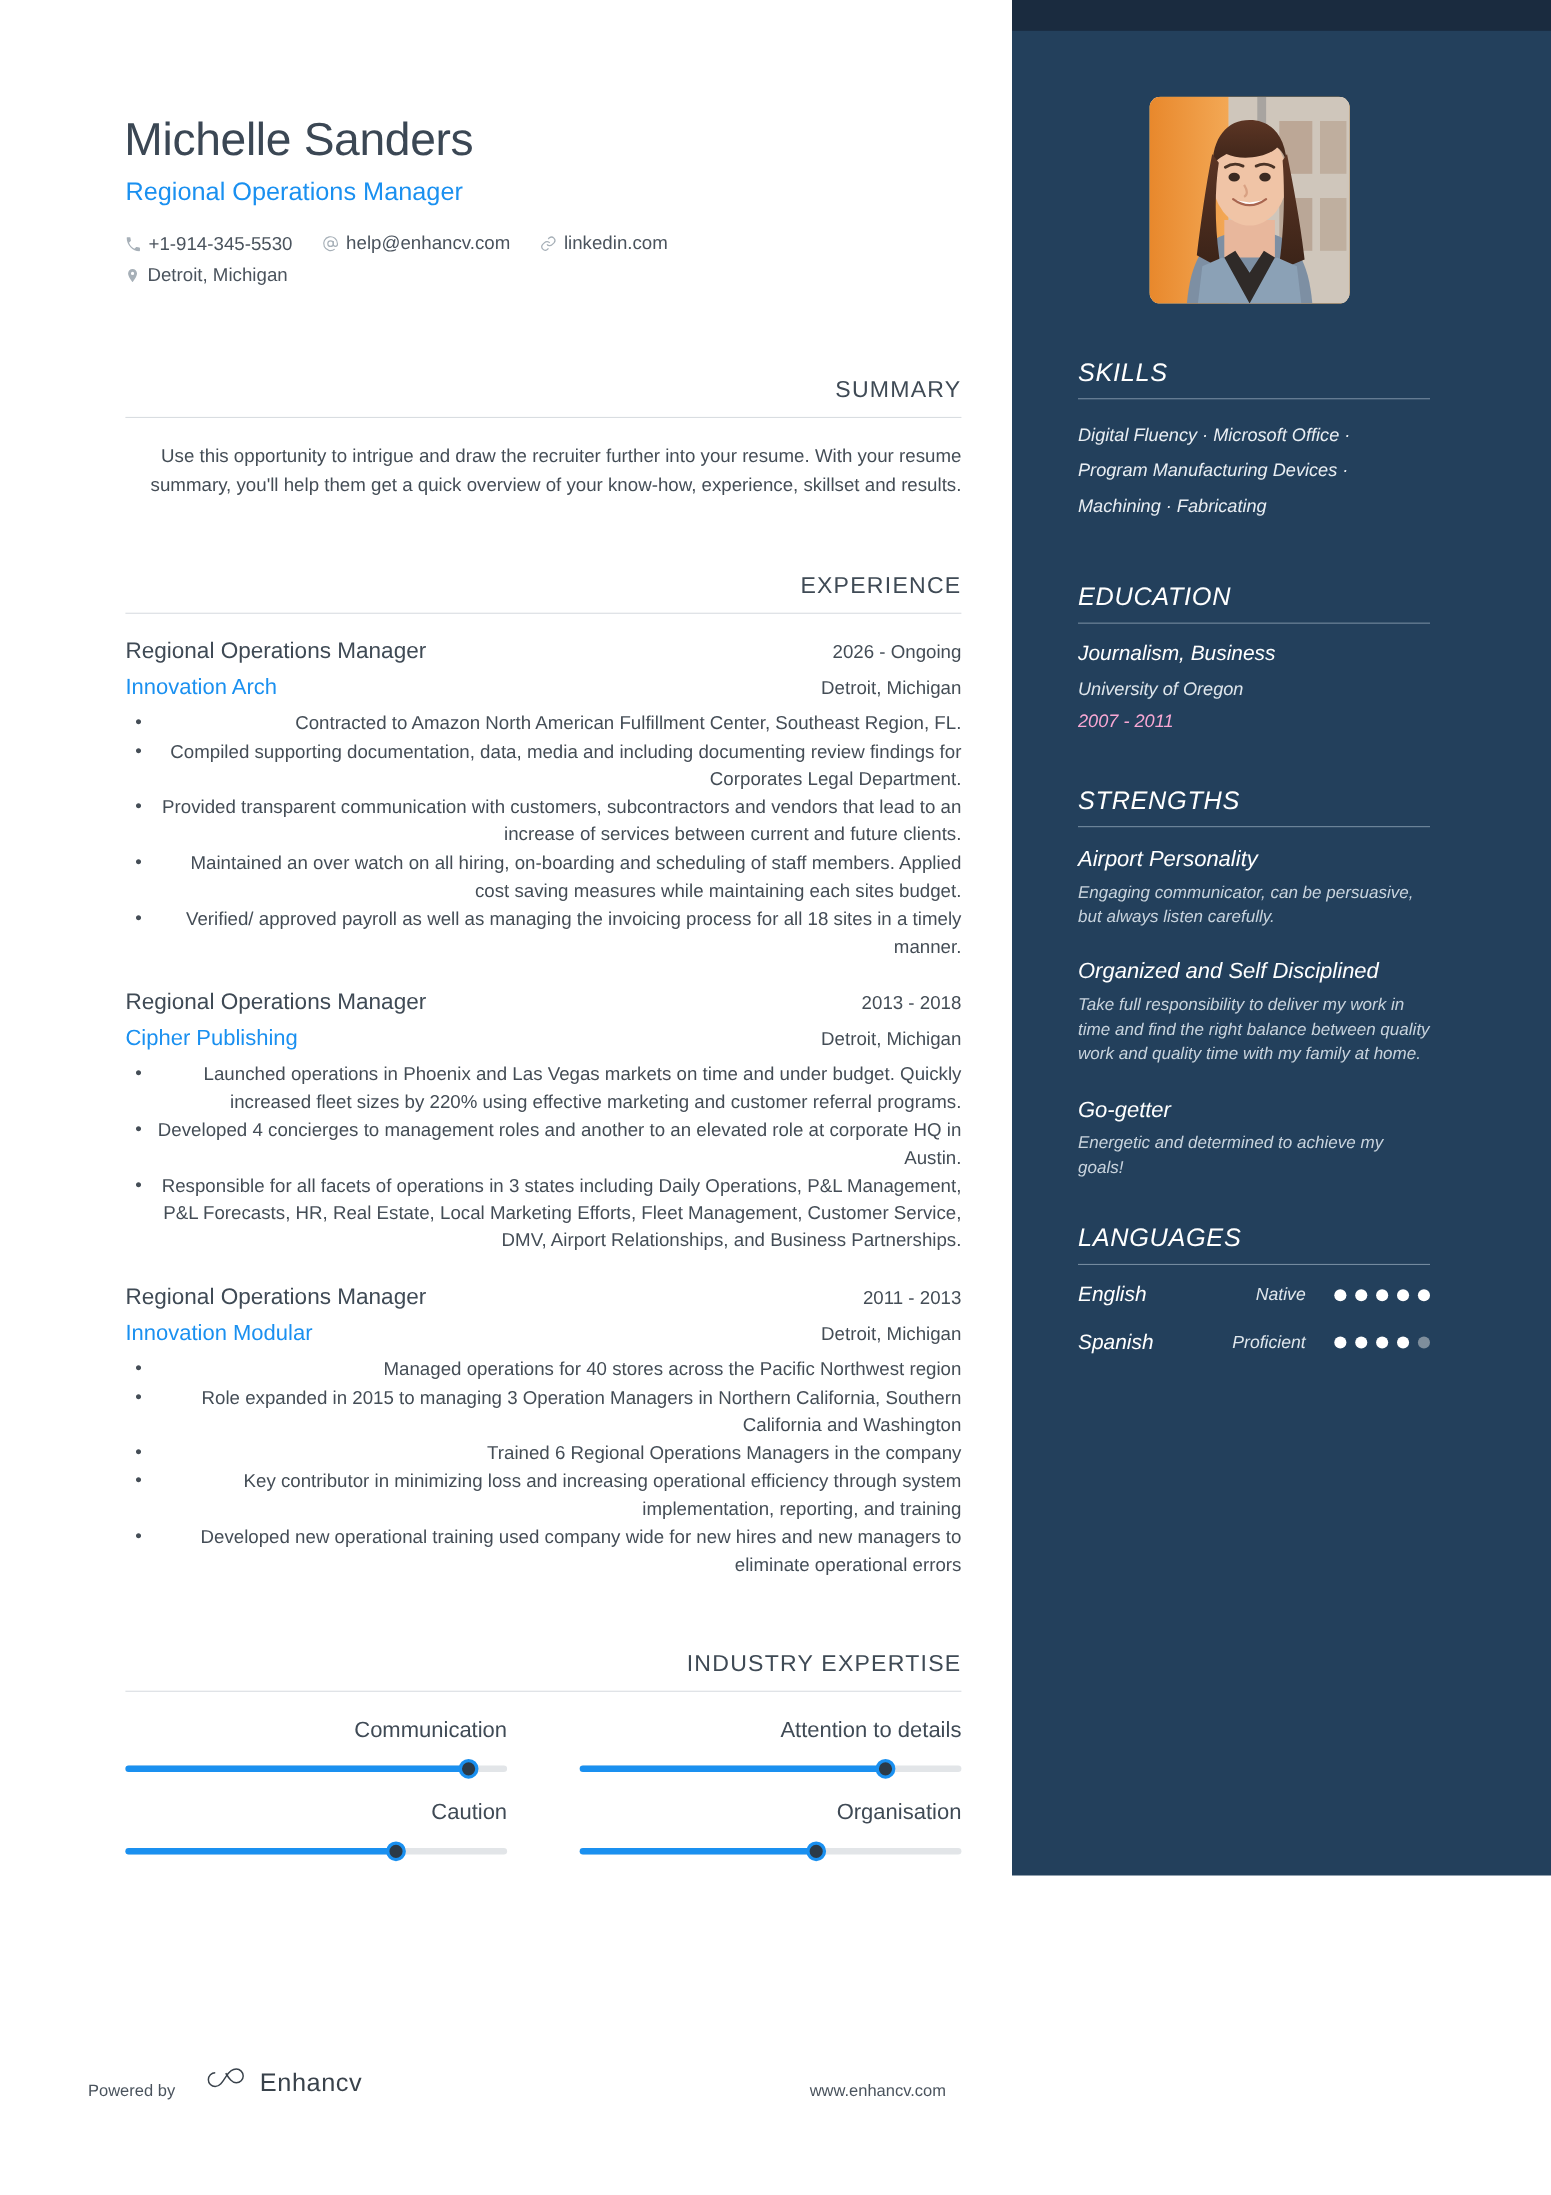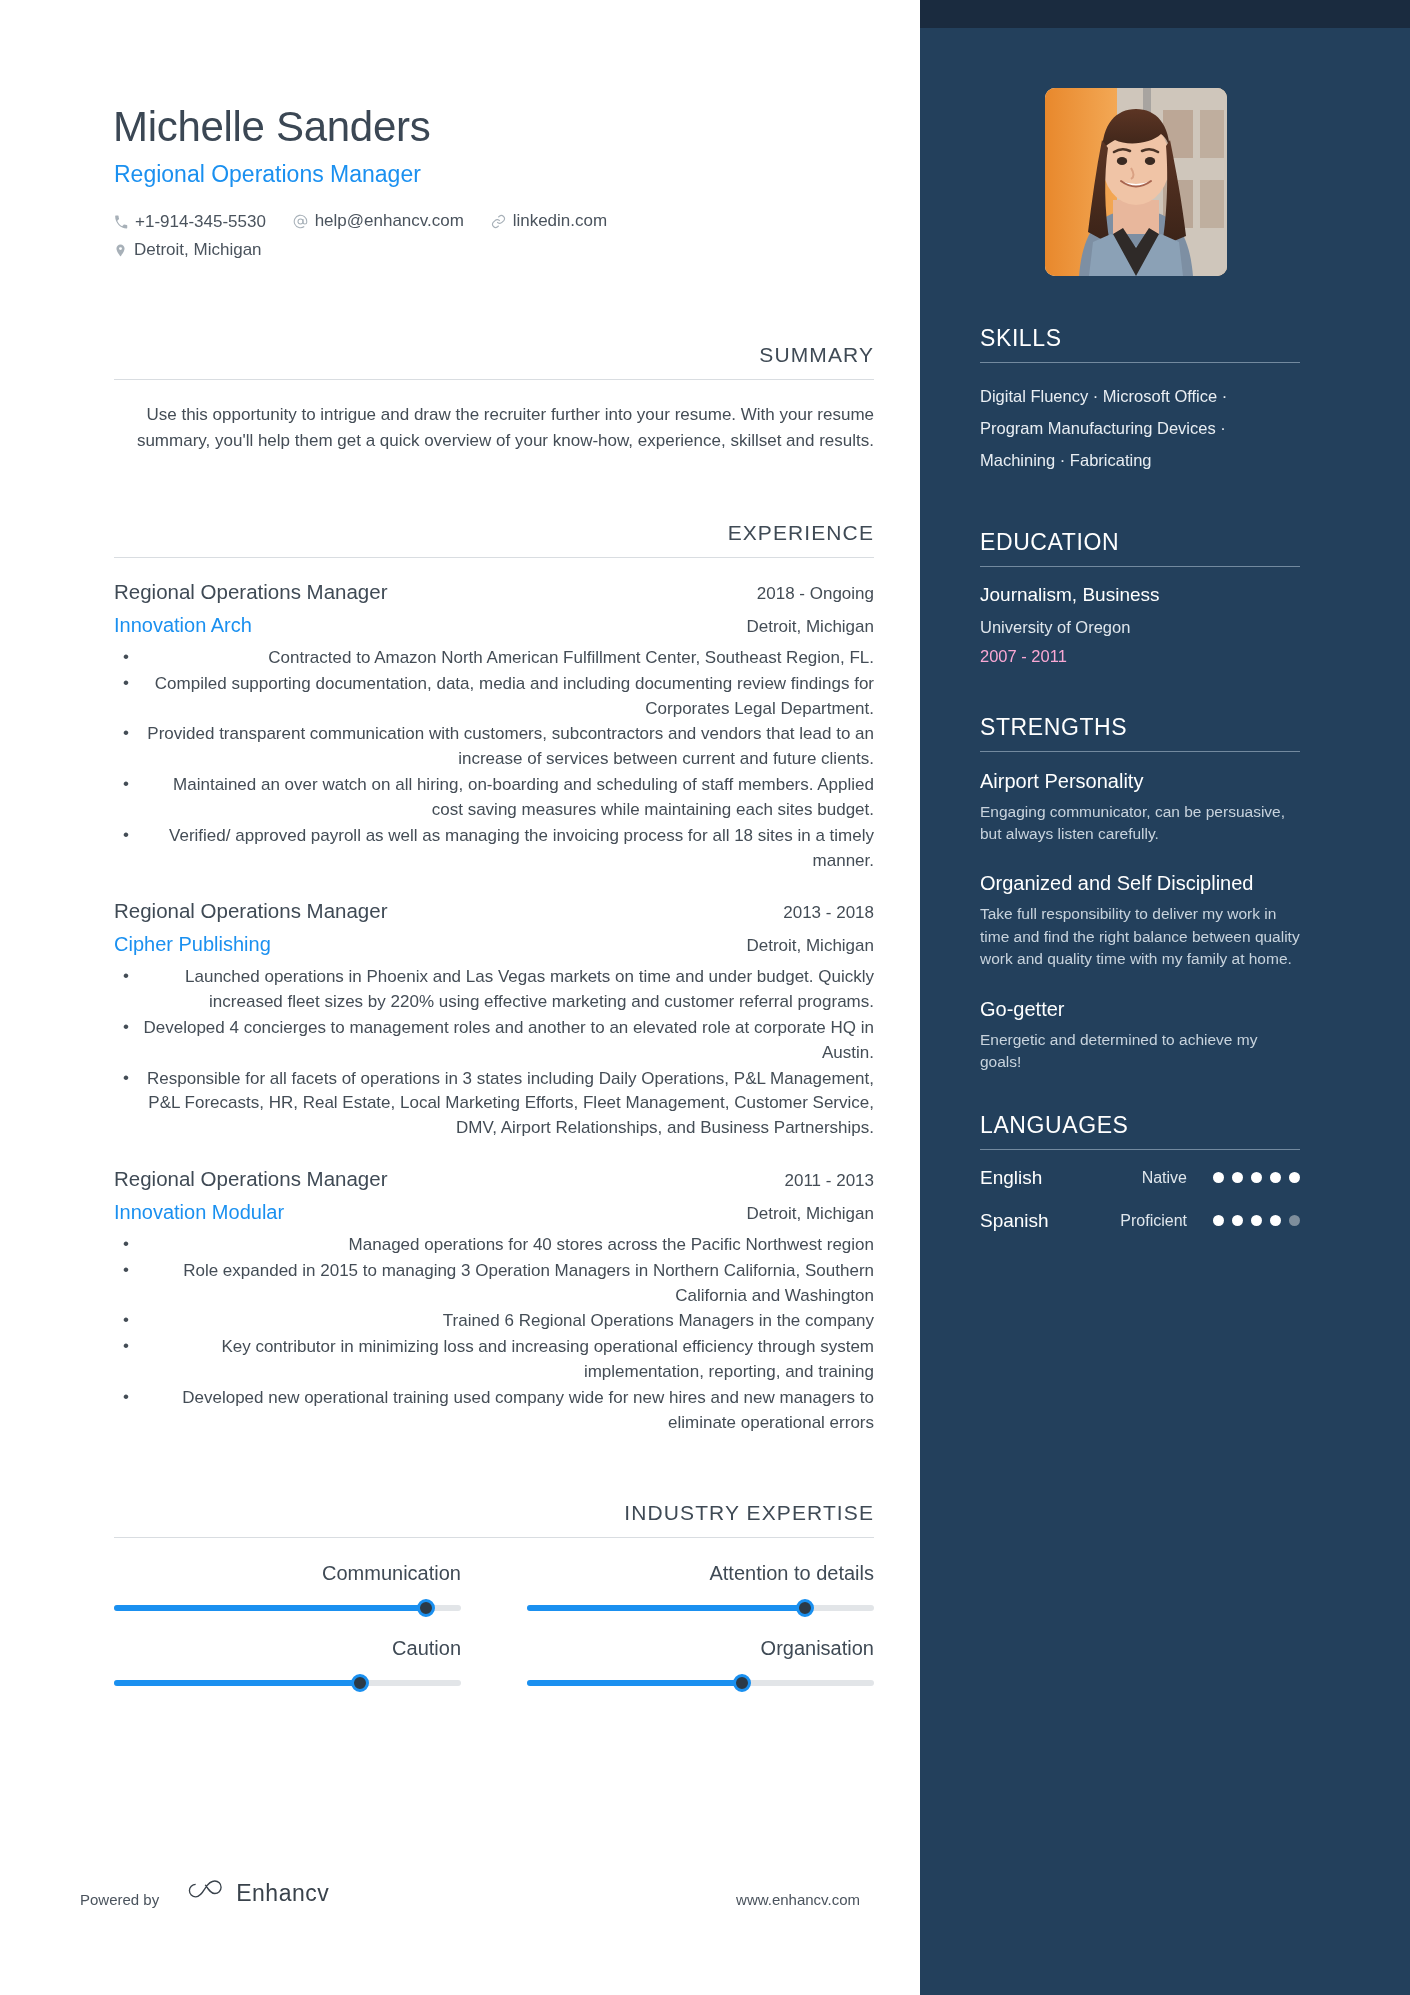--- a/index.html
+++ b/index.html
@@ -8,22 +8,23 @@
     background:#ffffff;
     font-family:"Liberation Sans", sans-serif;
     overflow:hidden;
     position:relative;
   }
   .page { position:relative; width:1410px; height:1995px; }
 
   
   .sidebar {
     position:absolute; left:920px; top:0;
-    width:490px; height:1995px;
+    width:490px; height:1705px;
     background:#23405C;
+    font-style:italic;
   }
   .sidebar-topband {
     position:absolute; left:0; top:0; width:490px; height:28px;
     background:#1A2B3F;
   }
   .photo-wrap {
     position:absolute; left:125px; top:88px;
     width:182px; height:188px;
     border-radius:10px; overflow:hidden;
     background:#e8a24a;
@@ -178,21 +179,21 @@
       <div class="summary-text">Use this opportunity to intrigue and draw the recruiter further into your resume. With your resume summary, you'll help them get a quick overview of your know-how, experience, skillset and results.</div>
     </div>
 
     <div class="sect" style="top:521px;">
       <div class="sect-h">EXPERIENCE</div>
       <div class="sect-rule"></div>
 
       <div class="job" style="margin-top:22px;">
         <div class="job-row">
           <div class="job-title">Regional Operations Manager</div>
-          <div class="job-date">2018 - Ongoing</div>
+          <div class="job-date">2026 - Ongoing</div>
         </div>
         <div class="job-row">
           <div class="job-comp">Innovation Arch</div>
           <div class="job-loc">Detroit, Michigan</div>
         </div>
         <ul class="bullets">
           <li>Contracted to Amazon North American Fulfillment Center, Southeast Region, FL.</li>
           <li>Compiled supporting documentation, data, media and including documenting review findings                for Corporates Legal Department.</li>
           <li>Provided transparent communication with customers, subcontractors and vendors that lead to an increase of services between current and future clients.</li>
           <li>Maintained an over watch on all hiring, on-boarding and scheduling of staff members. Applied cost saving measures while maintaining each sites budget.</li>

